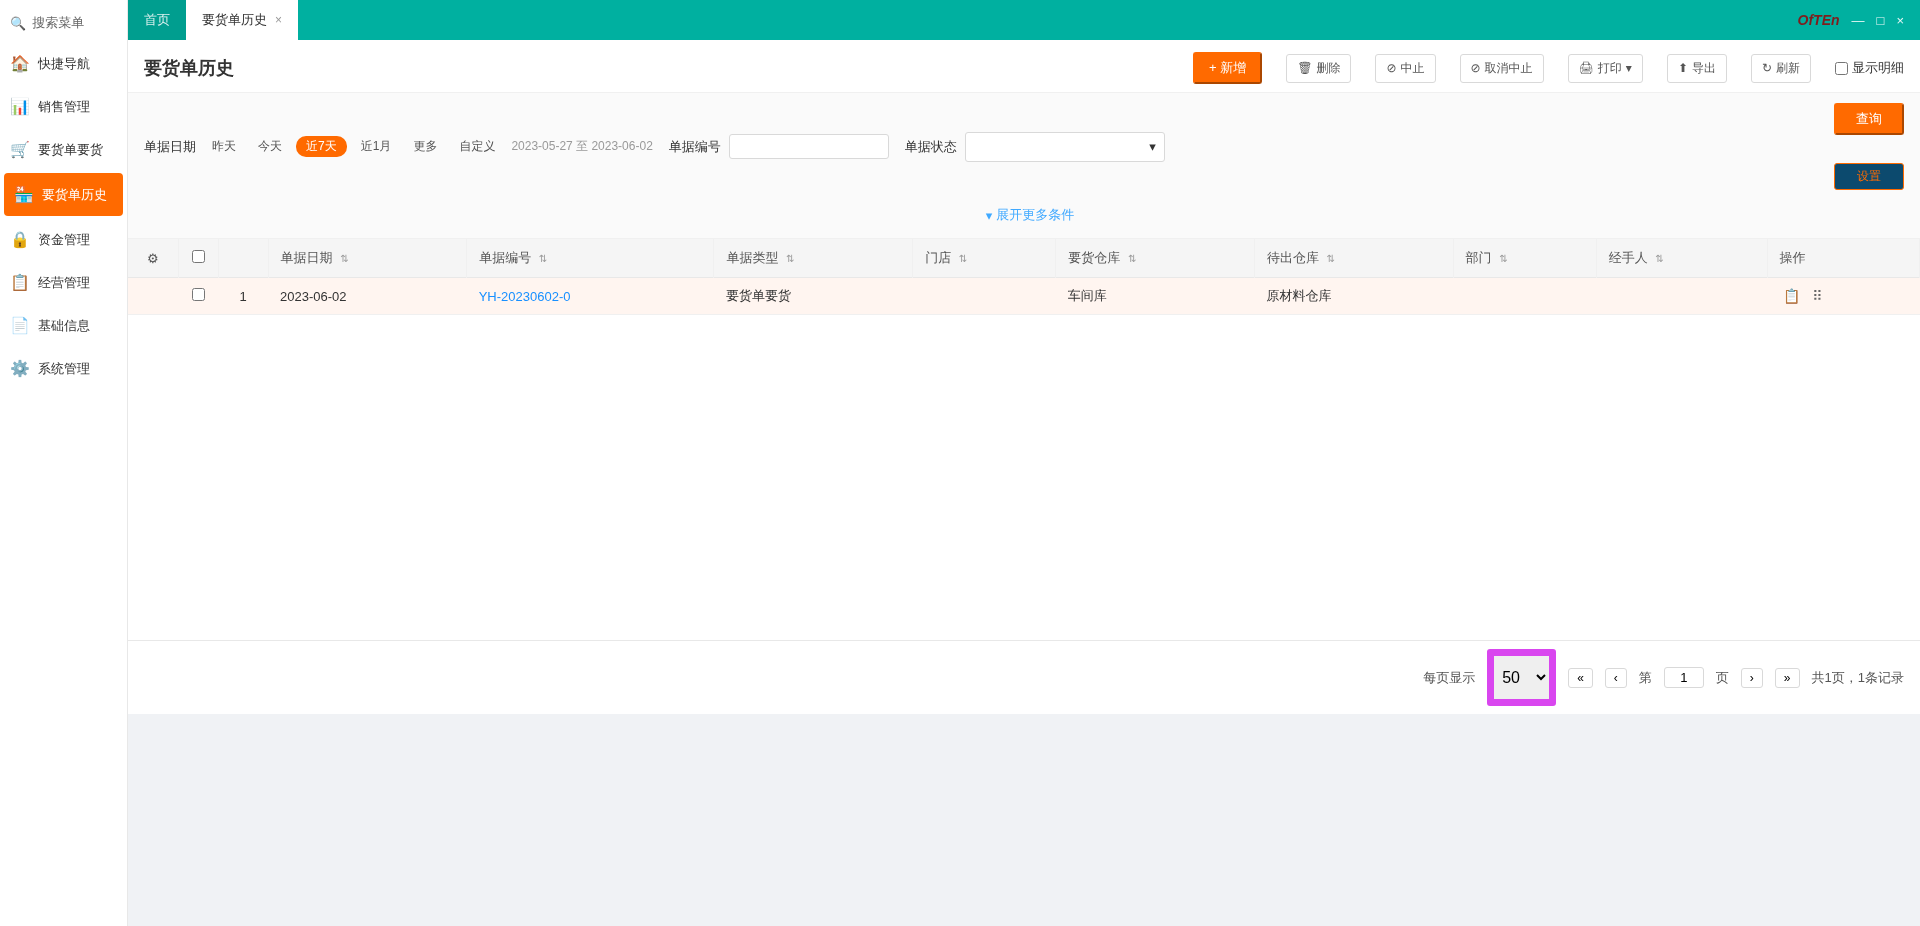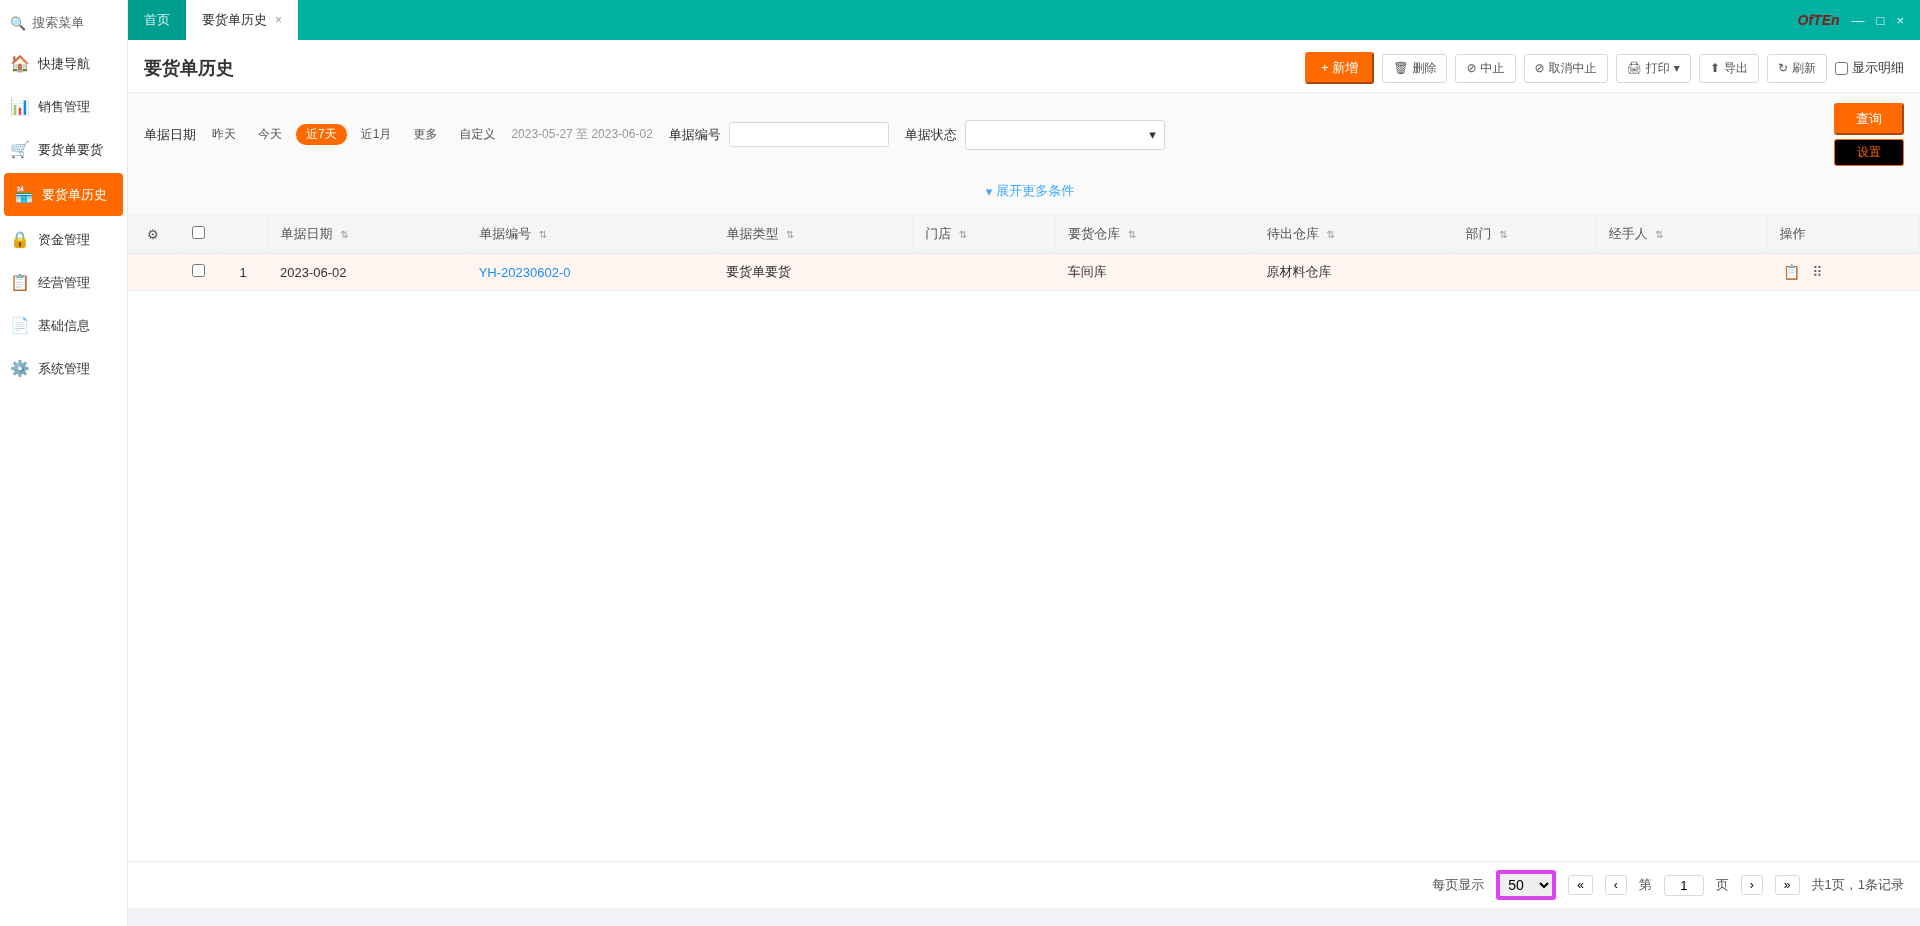--- a/index.html
+++ b/index.html
@@ -39,21 +39,21 @@
       border-radius: 4px;
       margin: 2px 4px;
     }
     .sidebar-item .icon { font-size: 16px; }
 
     
     .main {
       flex: 1;
       display: flex;
       flex-direction: column;
-      height: 908px;
+      height: 714px;
       overflow: hidden;
     }
 
     
     .topbar {
       background: #00b0a0;
       height: 40px;
       display: flex;
       align-items: center;
       padding: 0 0 0 0;
@@ -116,21 +116,21 @@
       border-bottom: 1px solid #f0f0f0;
     }
     .page-title {
       font-size: 18px;
       font-weight: bold;
       color: #333;
     }
     .toolbar {
       display: flex;
       align-items: center;
-      gap: 8px;
+      gap: 24px;
     }
     .toolbar-btn {
       padding: 5px 10px;
       border: 1px solid #d9d9d9;
       background: #fff;
       border-radius: 3px;
       cursor: pointer;
       font-size: 12px;
       color: #555;
       display: flex;
@@ -140,27 +140,28 @@
     .btn-primary {
       background: #ff6a00;
       color: #fff;
       border-color: #ff6a00;
       padding: 5px 14px;
       border-radius: 3px;
       cursor: pointer;
       font-size: 13px;
     }
     .btn-setting {
-      background: #000000;
+      background: #0c4a6e;
       color: #ff6a00;
       border: 1px solid #ff6a00;
       padding: 5px 14px;
       border-radius: 3px;
       cursor: pointer;
       font-size: 13px;
+      margin-top: 24px;
     }
 
     
     .filter-bar {
       padding: 10px 16px;
       display: flex;
       align-items: flex-start;
       flex-wrap: wrap;
       gap: 12px;
       border-bottom: 1px solid #f0f0f0;
@@ -313,24 +314,24 @@
       padding: 8px 16px;
       display: flex;
       align-items: center;
       justify-content: flex-end;
       gap: 12px;
       background: #fff;
       font-size: 13px;
       color: #555;
     }
     .pagination-select {
-      border: 4px solid #d946ef;
-      border-radius: 3px;
-      padding: 2px 4px;
-      font-size: 14px;
+      border: 7px solid #d946ef;
+      border-radius: 3px;
+      padding: 12px 4px;
+      font-size: 16px;
       cursor: pointer;
     }
     .pagination-btn {
       border: 1px solid #d9d9d9;
       background: #fff;
       border-radius: 3px;
       padding: 2px 8px;
       cursor: pointer;
       font-size: 12px;
     }

